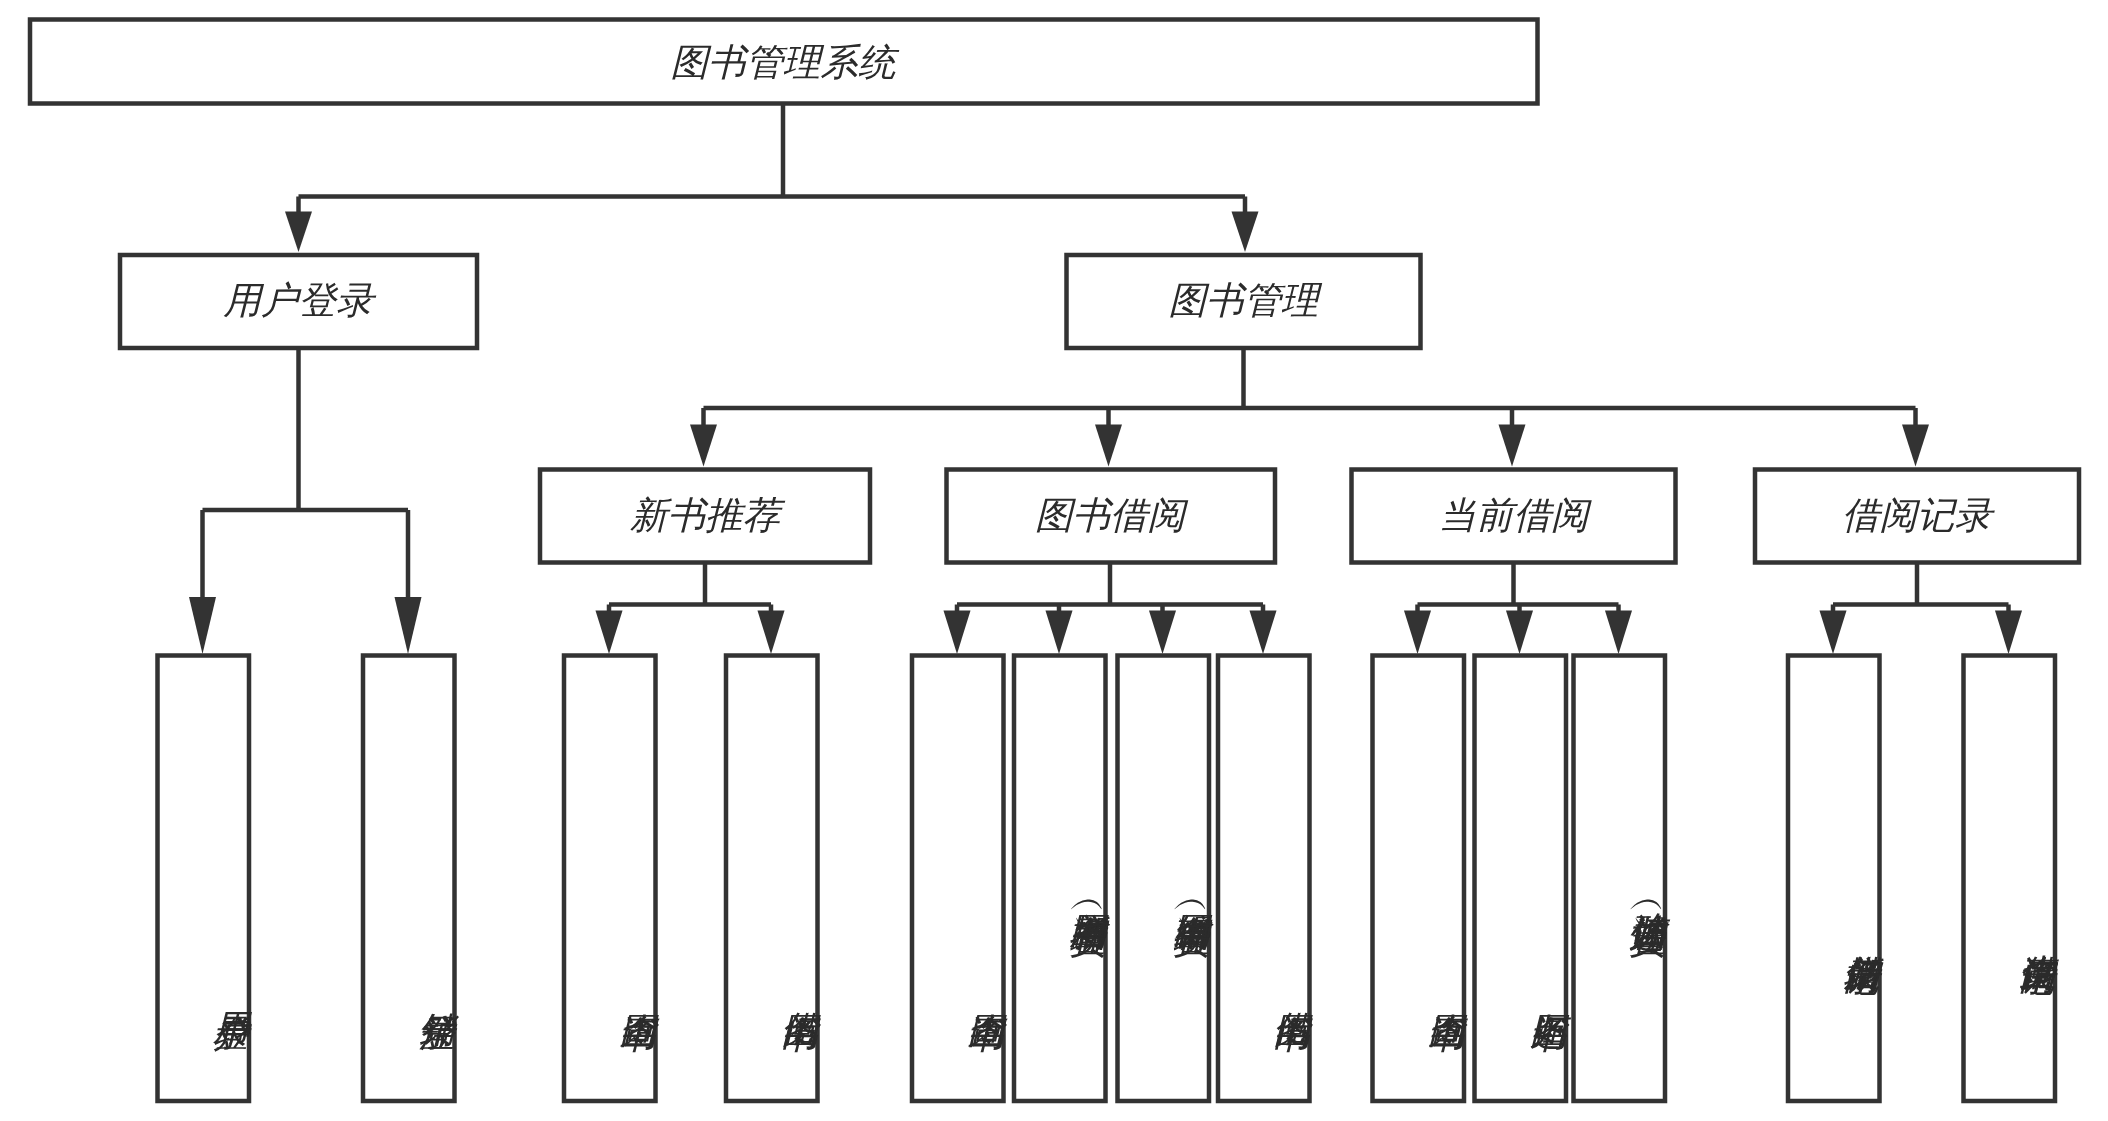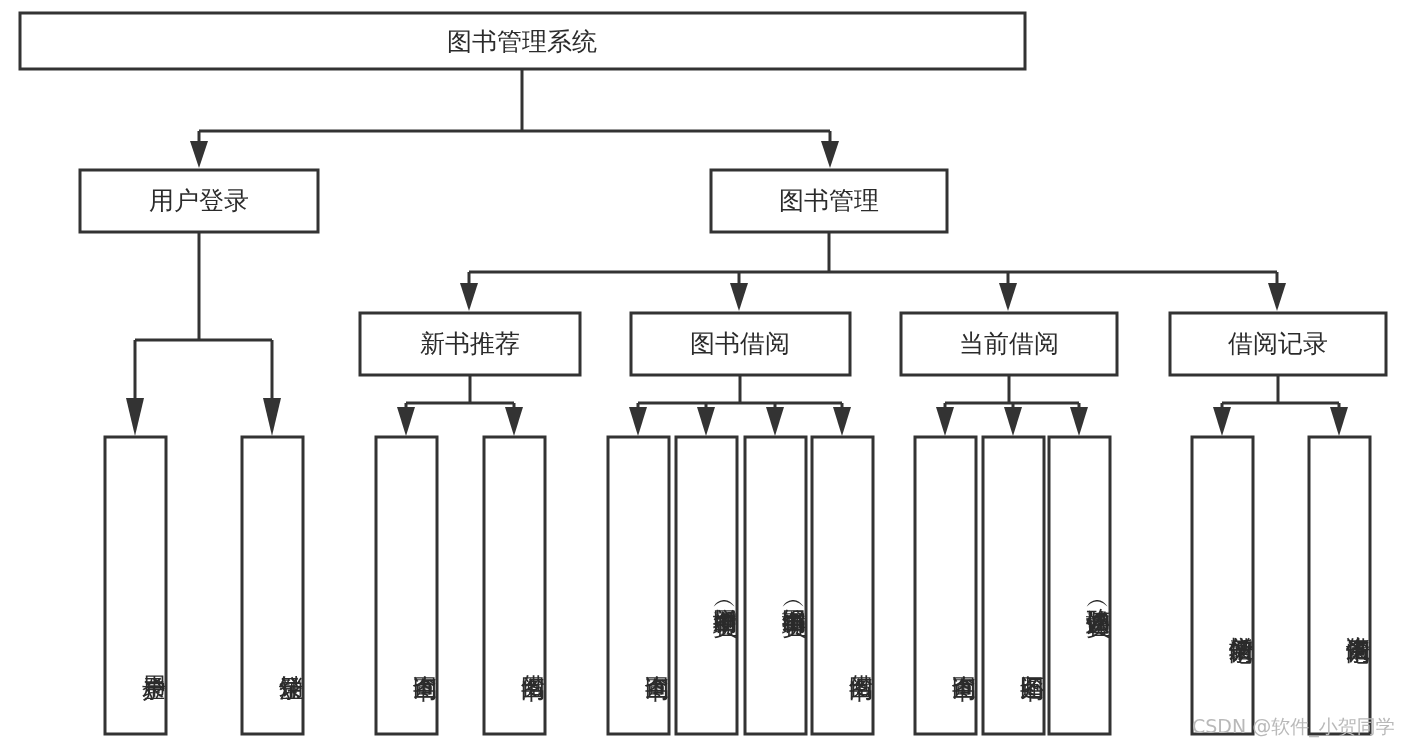--- a/index.html
+++ b/index.html
@@ -11,20 +11,21 @@
     width: 1405px;
     height: 747px;
     overflow: hidden;
     font-family: "DejaVu Sans", "Liberation Sans", sans-serif;
   }
   #diagram-root {
     position: relative;
     width: 1405px;
     height: 747px;
     background: #ffffff;
+    font-style: italic;
   }
   svg#flow-svg {
     position: absolute;
     top: 0;
     left: 0;
     width: 1405px;
     height: 747px;
     display: block;
   }
   .node-box {
@@ -220,15 +221,14 @@
   <div class="leaf-label" style="left:745px; top:437px; width:61px; height:297px; padding-top:8px;">编辑图书（管理员）</div>
   <div class="leaf-label" style="left:812px; top:437px; width:61px; height:297px; padding-top:72px;">借阅图书</div>
 
   <div class="leaf-label" style="left:915px; top:437px; width:61px; height:297px; padding-top:72px;">查询图书</div>
   <div class="leaf-label" style="left:983px; top:437px; width:61px; height:297px; padding-top:72px;">归还图书</div>
   <div class="leaf-label" style="left:1049px; top:437px; width:61px; height:297px; padding-top:8px;">确认归还（管理员）</div>
 
   <div class="leaf-label" style="left:1192px; top:437px; width:61px; height:297px; padding-top:34px;">新增借阅记录</div>
   <div class="leaf-label" style="left:1309px; top:437px; width:61px; height:297px; padding-top:34px;">查询借阅记录</div>
 
-  <div class="watermark">CSDN @软件_小贺同学</div>
 
 </div>
 
 </body></html>

